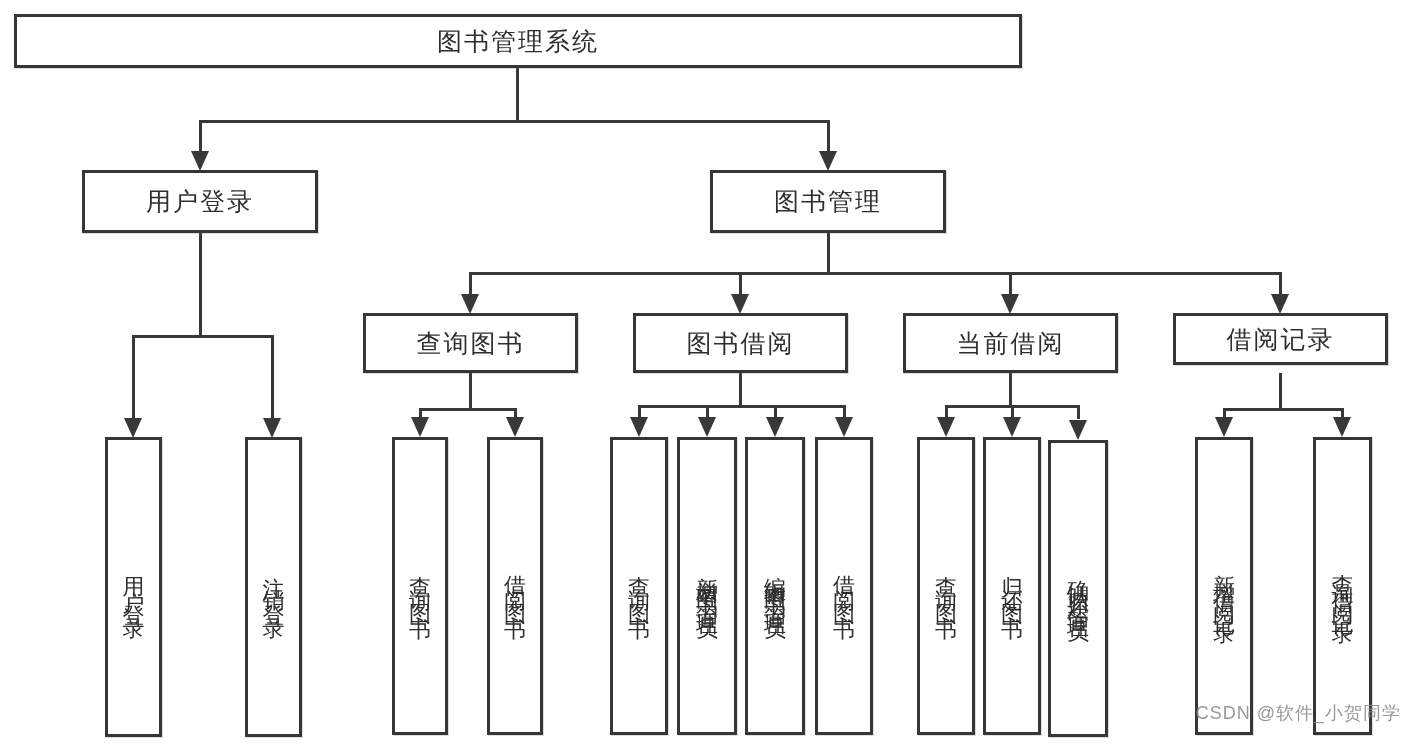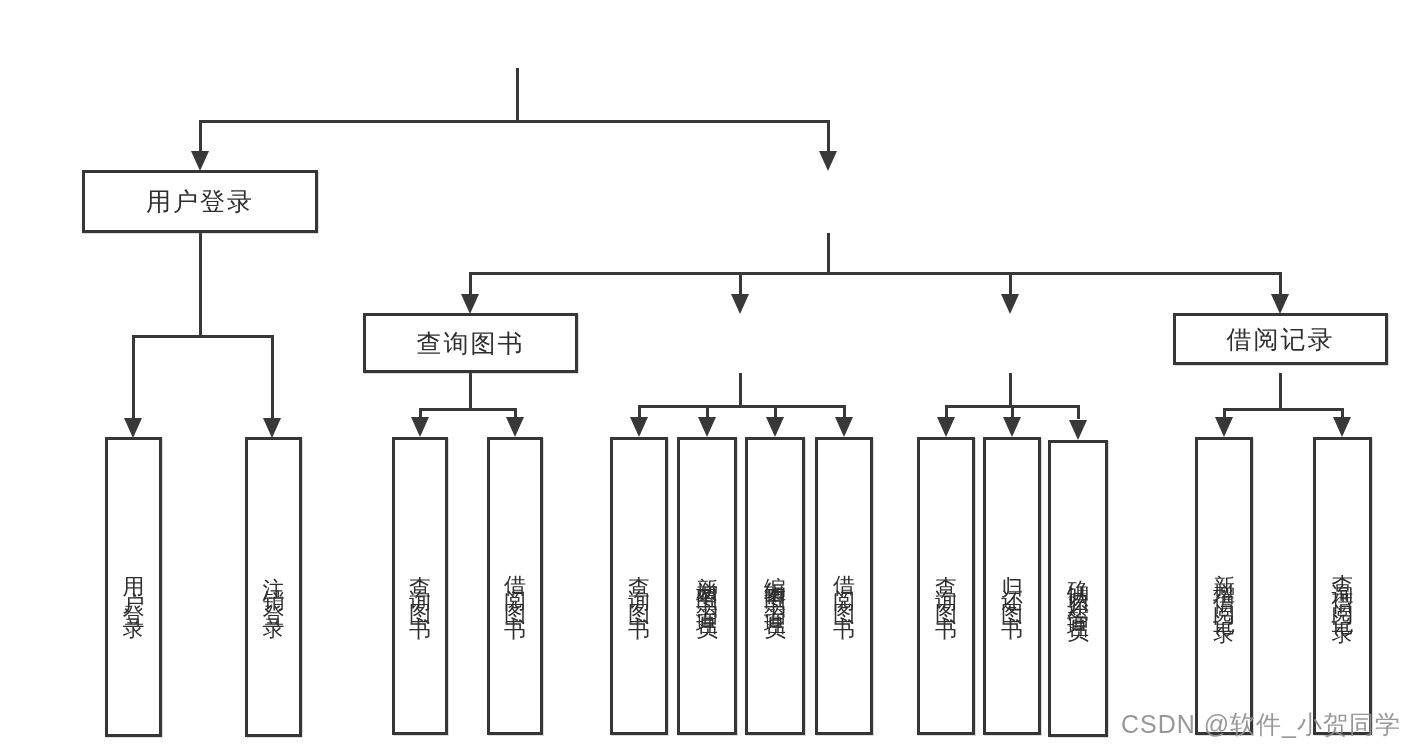--- a/index.html
+++ b/index.html
@@ -26,22 +26,22 @@
   .sp6{letter-spacing:10px;}
   .sp9{letter-spacing:6px;}
   .vl{position:absolute;width:3px;background:#383838;z-index:1;}
   .hl{position:absolute;height:3px;background:#383838;z-index:1;}
   .arrow{
     position:absolute;width:0;height:0;z-index:1;
     border-left:9px solid transparent;border-right:9px solid transparent;
     border-top:20px solid #383838;
   }
   #watermark{
-    position:absolute;right:4px;bottom:6px;z-index:5;
-    font-size:25px;color:rgba(143,143,143,0.92);letter-spacing:1px;
+    position:absolute;right:4px;bottom:22px;z-index:5;
+    font-size:18px;color:rgba(143,143,143,0.92);letter-spacing:1px;
   }
 </style>
 </head>
 <body>
 
 <div id="canvas">
 
   <div class="vl" style="left:516px;top:68px;height:52px"></div>
   <div class="hl" style="left:199px;top:120px;width:631px"></div>
   <div class="vl" style="left:199px;top:120px;height:33px"></div>
@@ -94,31 +94,43 @@
   <div class="vl" style="left:1077px;top:405px;height:14px"></div>
   <div class="arrow" style="left:1069px;top:420px"></div>
 
   <div class="vl" style="left:1279px;top:373px;height:35px"></div>
   <div class="hl" style="left:1223px;top:408px;width:120px"></div>
   <div class="vl" style="left:1223px;top:408px;height:11px"></div>
   <div class="arrow" style="left:1215px;top:417px"></div>
   <div class="vl" style="left:1341px;top:408px;height:11px"></div>
   <div class="arrow" style="left:1333px;top:417px"></div>
 
+  <div class="box" style="left:14px;top:14px;width:1008px;height:54px">
+    <span>图书管理系统</span>
+  </div>
 
   <div class="box" style="left:82px;top:170px;width:236px;height:63px">
     <span>用户登录</span>
   </div>
 
+  <div class="box" style="left:710px;top:170px;width:236px;height:63px">
+    <span>图书管理</span>
+  </div>
 
   <div class="box" style="left:363px;top:313px;width:215px;height:60px">
     <span>查询图书</span>
   </div>
 
+  <div class="box" style="left:633px;top:313px;width:215px;height:60px">
+    <span>图书借阅</span>
+  </div>
 
+  <div class="box" style="left:903px;top:313px;width:215px;height:60px">
+    <span>当前借阅</span>
+  </div>
 
   <div class="box" style="left:1173px;top:313px;width:215px;height:52px">
     <span>借阅记录</span>
   </div>
 
   <div class="leafbox" style="left:105px;top:437px;width:57px;height:300px">
     <span class="vtext sp4">用户登录</span>
   </div>
   <div class="leafbox" style="left:245px;top:437px;width:57px;height:300px">
     <span class="vtext sp4">注销登录</span>

